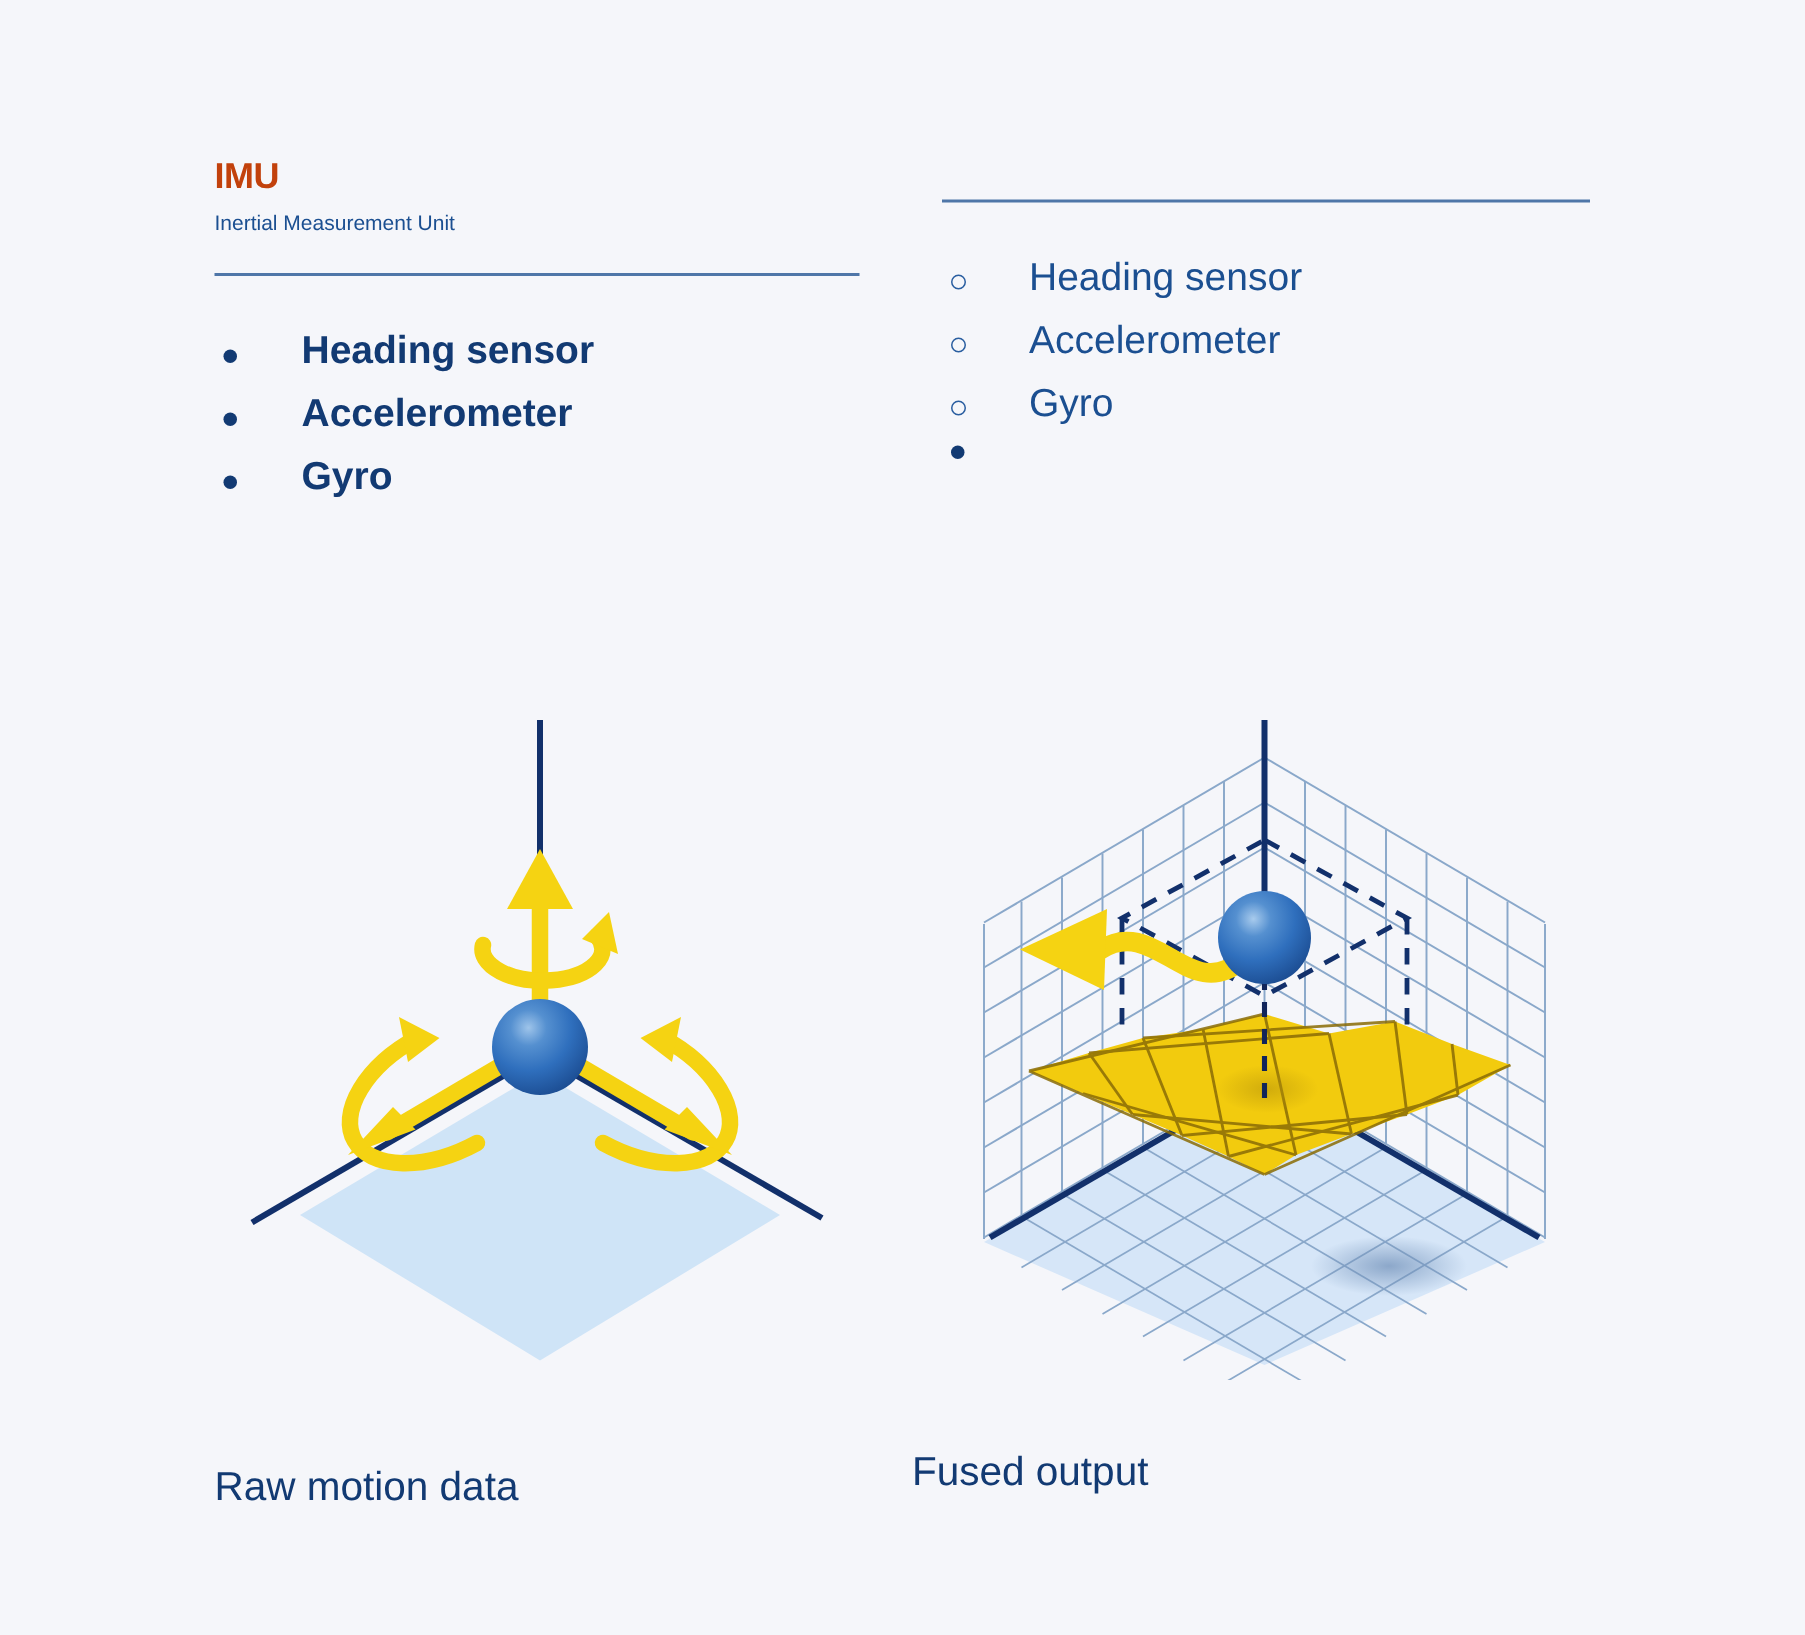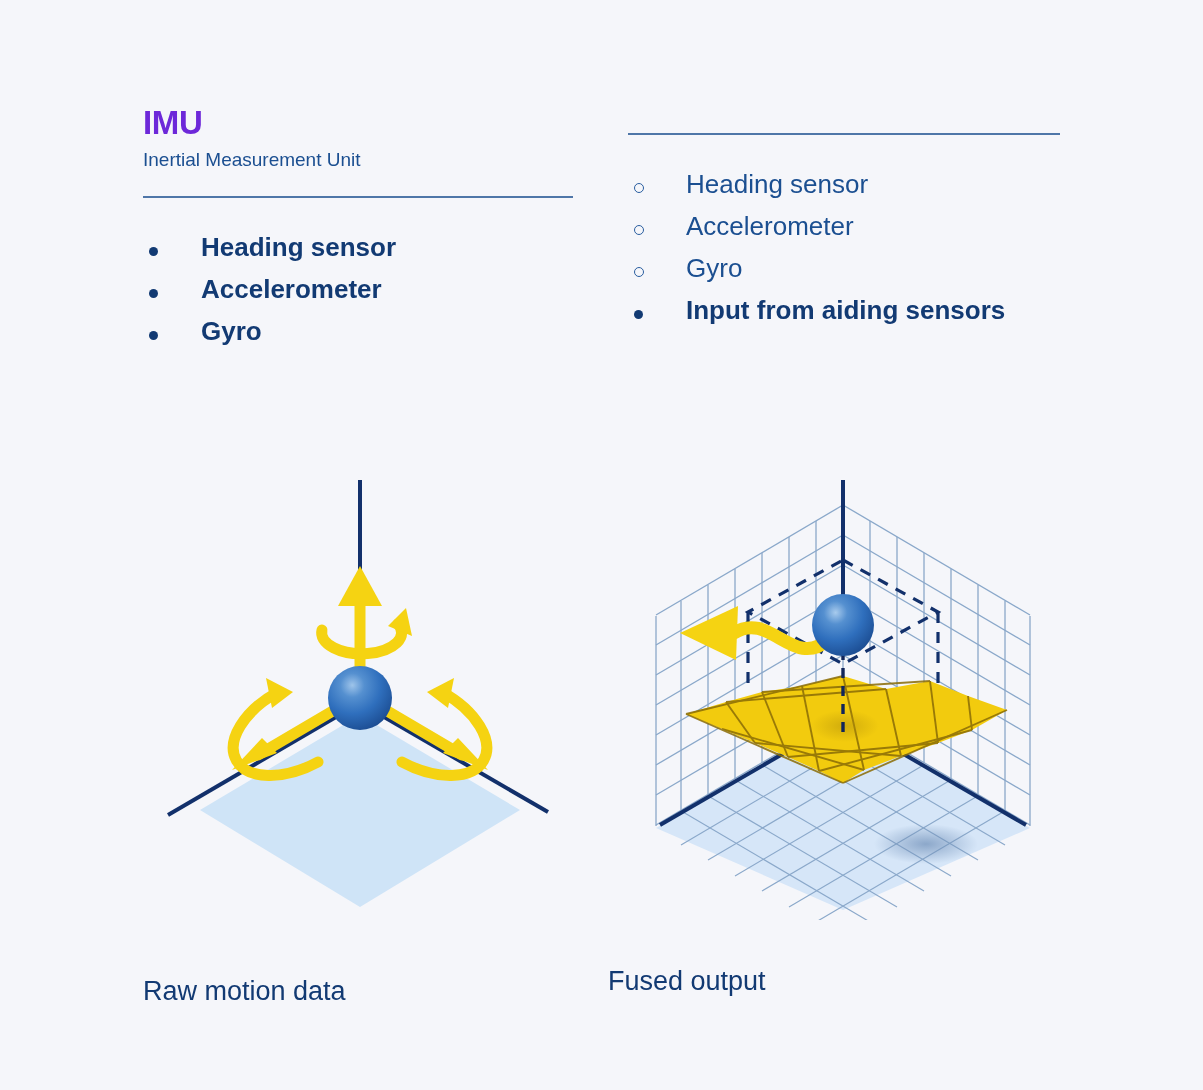--- a/index.html
+++ b/index.html
@@ -10,25 +10,25 @@
     color:#123a73;
     overflow:hidden;
     position:relative;
   }
 
   .col{position:absolute;top:0;}
   .col-left{left:143px;width:430px;}
   .col-right{left:628px;width:432px;}
 
   .title{
-    font-size:33px;font-weight:bold;letter-spacing:-0.3px;
-    line-height:1;color:#6d28d9;
+    font-size:24px;font-weight:bold;letter-spacing:-0.3px;
+    line-height:1;color:#c2410c;
   }
   .subtitle{
-    font-size:19px;font-weight:normal;line-height:1;
+    font-size:14px;font-weight:normal;line-height:1;
     color:#1b4f91;margin-top:11px;
   }
   .rule{
     height:2px;background:#4f76a8;margin-top:27px;width:100%;
   }
 
   .list{margin:0;padding:0;list-style:none;}
   .li{
     display:flex;align-items:baseline;
     font-size:26px;line-height:1;margin-bottom:16px;
@@ -104,21 +104,20 @@
       <li class="li light">
         <span class="mk">
           <span class="dot-hollow"></span>
         </span>
         <span class="lbl">Gyro</span>
       </li>
       <li class="li bold">
         <span class="mk">
           <span class="dot-filled"></span>
         </span>
-        <span class="lbl">Input from aiding sensors</span>
       </li>
     </ul>
 </div>
 
 <div style="position:absolute;left:150px;top:470px;">
 <svg width="420" height="450" viewBox="0 0 420 450" xmlns="http://www.w3.org/2000/svg">
   <defs>
     <radialGradient id="ballGradL" cx="38%" cy="30%" r="72%">
       <stop offset="0%" stop-color="#9ec4ea"></stop>
       <stop offset="26%" stop-color="#5590d0"></stop>

